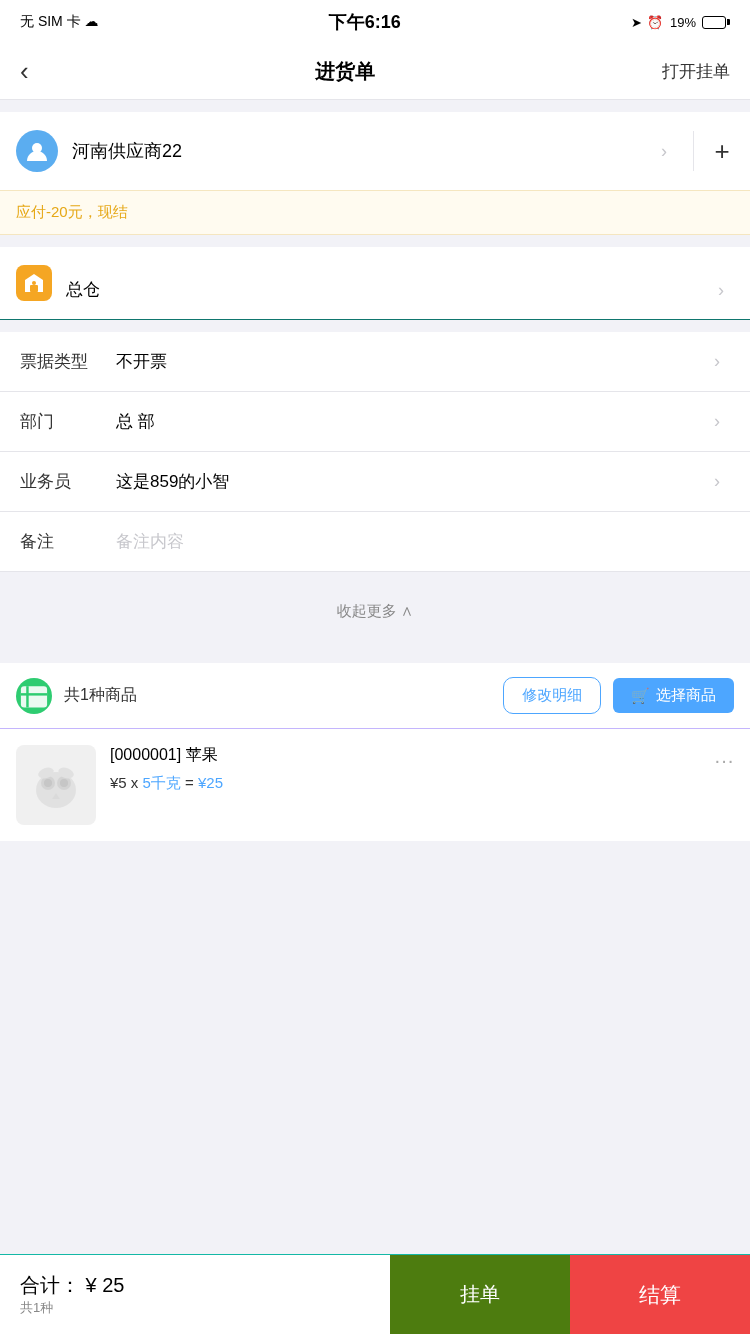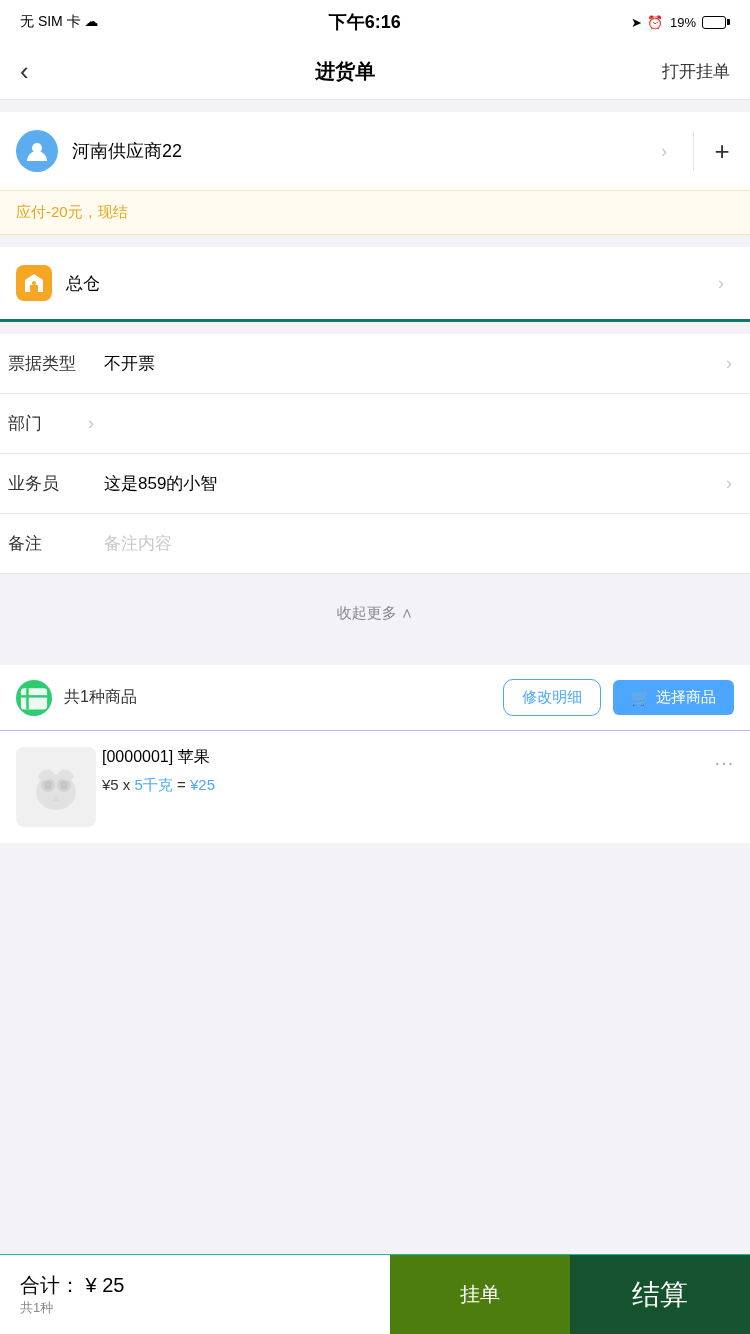--- a/index.html
+++ b/index.html
@@ -132,23 +132,23 @@
       font-size: 15px;
       color: #e6a817;
       border-top: 1px solid #f5e6c0;
       border-bottom: 1px solid #f5e6c0;
     }
 
     
     .row-item {
       background: #fff;
       display: flex;
-      align-items: center;
+      align-items: flex-end;
       padding: 18px 16px;
-      border-bottom: 3px solid #0f766e;
+      border-bottom: 1px solid #0f766e;
     }
     .row-item:last-child { border-bottom: none; }
     .warehouse-icon {
       width: 36px; height: 36px;
       border-radius: 8px;
       background: #f5a623;
       display: flex; align-items: center; justify-content: center;
       margin-right: 14px;
       flex-shrink: 0;
     }
@@ -159,21 +159,21 @@
       flex: 1;
     }
 
     
     .form-section {
       background: #fff;
     }
     .form-row {
       display: flex;
       align-items: center;
-      padding: 18px 8px;
+      padding: 18px 20px;
       border-bottom: 1px solid #e5e5ea;
       min-height: 58px;
     }
     .form-row:last-child { border-bottom: none; }
     .form-key {
       font-size: 17px;
       color: #333;
       width: 80px;
       flex-shrink: 0;
     }
@@ -246,21 +246,21 @@
       cursor: pointer;
       display: flex; align-items: center; gap: 6px;
     }
 
     
     .product-item {
       display: flex;
       align-items: flex-start;
       padding: 16px;
       background: #fff;
-      gap: 6px;
+      gap: 14px;
     }
     .product-thumb {
       width: 80px; height: 80px;
       background: #f0f0f0;
       border-radius: 8px;
       display: flex; align-items: center; justify-content: center;
       flex-shrink: 0;
     }
     .product-thumb-owl {
       opacity: 0.4;
@@ -319,23 +319,23 @@
       width: 180px;
       background: #4d7c0f;
       color: #fff;
       font-size: 20px;
       display: flex; align-items: center; justify-content: center;
       cursor: pointer;
       border: none;
     }
     .btn-checkout {
       width: 180px;
-      background: #14532d;
+      background: #ef4444;
       color: #fff;
-      font-size: 28px;
+      font-size: 21px;
       display: flex; align-items: center; justify-content: center;
       cursor: pointer;
       border: none;
     }
   </style>
 </head>
 <body>
 
 <div class="status-bar">
   <span class="status-left">无 SIM 卡 ☁</span>
@@ -395,20 +395,21 @@
 <div class="section-gap"></div>
 
 <div class="form-section">
   <div class="form-row">
     <span class="form-key">票据类型</span>
     <span class="form-val">不开票</span>
     <span class="chevron">›</span>
   </div>
   <div class="form-row">
     <span class="form-key">部门</span>
+    <span class="form-val">总 部</span>
     <span class="chevron">›</span>
   </div>
   <div class="form-row">
     <span class="form-key">业务员</span>
     <span class="form-val">这是859的小智</span>
     <span class="chevron">›</span>
   </div>
   <div class="form-row">
     <span class="form-key">备注</span>
     <span class="form-val-placeholder">备注内容</span>

